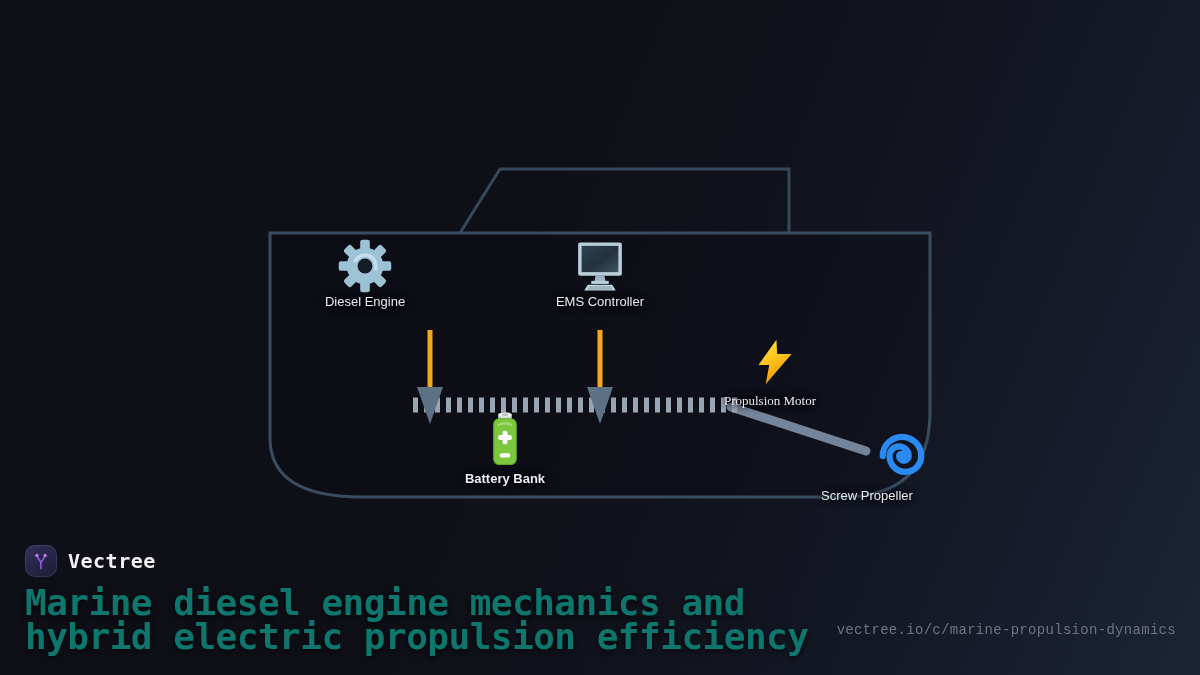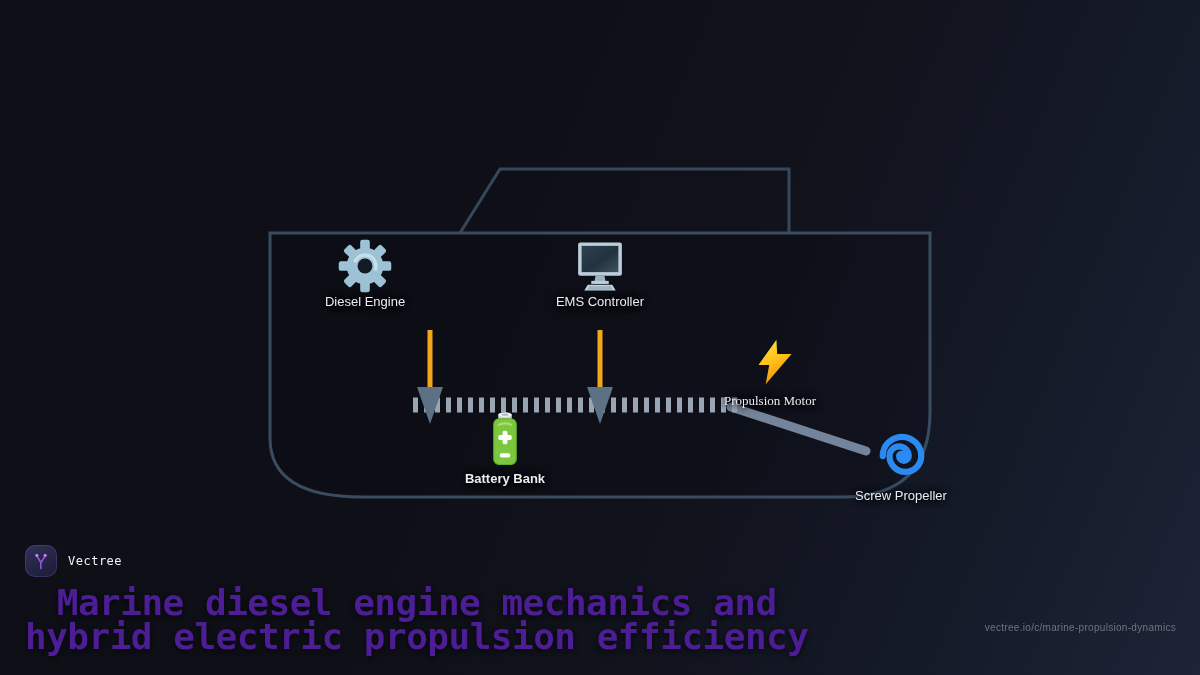--- a/index.html
+++ b/index.html
@@ -26,35 +26,34 @@
   }
   .footer{position:absolute;left:25px;top:544px;}
   .brand-row{display:flex;align-items:center;gap:11px;height:34px;}
   .brand-logo{
     width:32px;height:32px;border-radius:10px;
     background:linear-gradient(145deg,#32325b 0%,#232343 60%,#1d1d37 100%);
     box-shadow:0 0 0 1px rgba(120,110,200,.25) inset;
     display:flex;align-items:center;justify-content:center;
   }
   .brand-name{
-    font-family:"DejaVu Sans Mono", monospace;font-weight:normal;
-    font-size:12px;color:#f2f2f4;letter-spacing:.5px;
+    font-family:"DejaVu Sans Mono", monospace;font-weight:bold;
+    font-size:20px;color:#f2f2f4;letter-spacing:.5px;
   }
   .page-title{
     margin-top:8px;
     font-family:"DejaVu Sans Mono", monospace;font-weight:bold;
-    font-size:36px;line-height:33.5px;color:#4c1d95;letter-spacing:-.5px;
+    font-size:36px;line-height:33.5px;color:#0f766e;letter-spacing:-.5px;
     text-shadow:0 2px 6px rgba(0,0,0,.7);
     white-space:pre;
-    text-align:center;
   }
   .page-url{
     position:absolute;right:24px;top:622px;
-    font-family:Liberation Sans, sans-serif;
-    font-size:10px;color:#6e7480;letter-spacing:.3px;
+    font-family:Liberation Mono, monospace;
+    font-size:14px;color:#6e7480;letter-spacing:.3px;
   }
 </style>
 </head>
 <body>
 
 <div class="stage">
 
   <svg class="diagram-svg" width="1200" height="675" viewBox="0 0 1200 675">
 
     <polyline points="460,233 500,169 789,169 789,233" fill="none" stroke="#36485c" stroke-width="3"></polyline>
@@ -149,21 +148,21 @@
   <div class="abs-label" style="left:770px;top:401px;font-family:Liberation Serif, serif;">Propulsion Motor</div>
 
   <svg width="50" height="50" viewBox="-26 -26 52 52" style="position:absolute;left:877px;top:431px;">
     <path d="M -20 0
              A 20 20 0 1 1 20 0
              A 16.5 16.5 0 1 1 -13 0
              A 10 10 0 1 1 7 0
              A 5 5 0 1 1 -3 0
              A 2.3 2.3 0 1 1 1.6 0" fill="none" stroke="#2b8af2" stroke-width="6.5" stroke-linecap="round"></path>
   </svg>
-  <div class="abs-label" style="left:901px;top:495px;">Screw Propeller</div>
+  <div class="abs-label" style="left:867px;top:495px;">Screw Propeller</div>
 
   <div class="footer">
     <div class="brand-row">
       <div class="brand-logo">
         <svg width="24" height="24" viewBox="0 0 32 32">
           <path d="M16 26 Q15.2 21 16 18 L10.5 9.5 M16 18 L21.5 9.5" fill="none" stroke="#9055d8" stroke-width="2.2" stroke-linecap="round"></path>
           <circle cx="10.5" cy="8.5" r="2.2" fill="#cb7af0"></circle>
           <circle cx="21.5" cy="8.5" r="2.2" fill="#cb7af0"></circle>
         </svg>
       </div>

